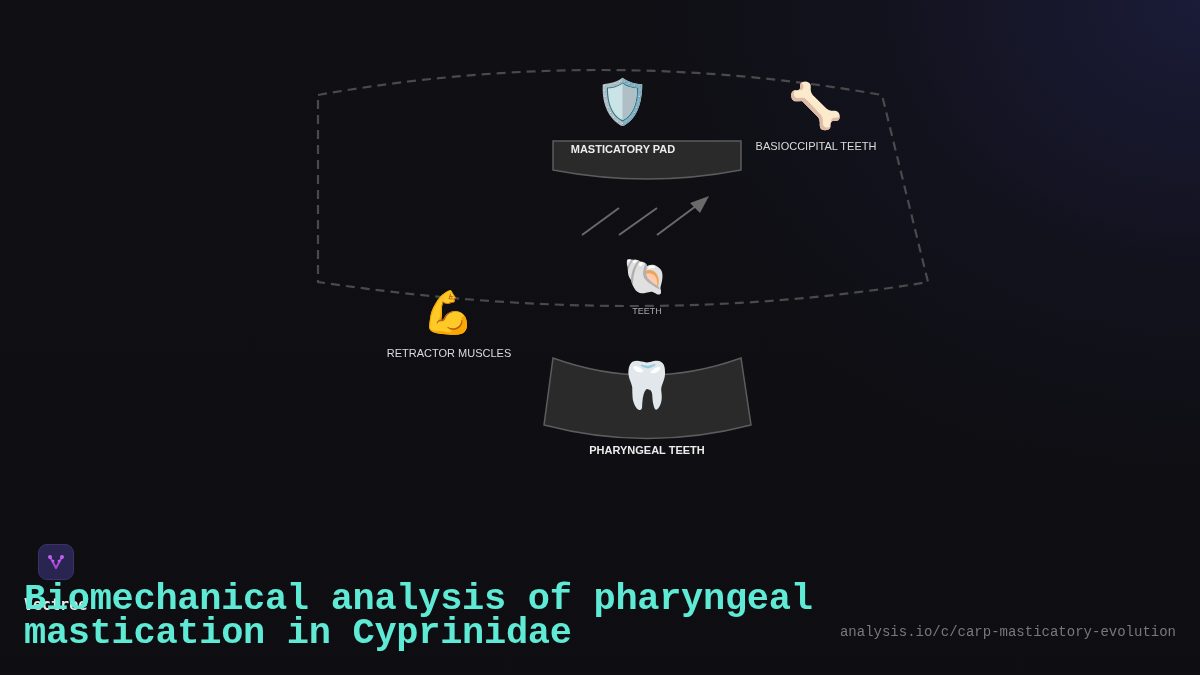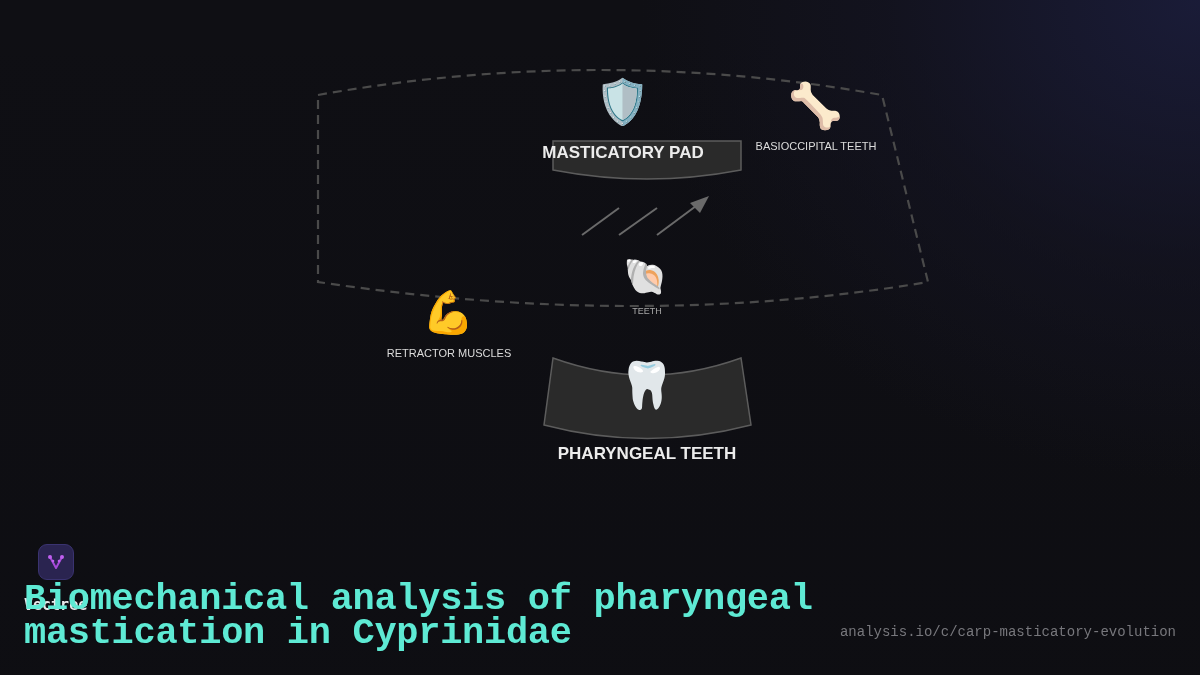--- a/index.html
+++ b/index.html
@@ -11,21 +11,21 @@
   .bg-glow {
     position:absolute; inset:0;
     background:
       radial-gradient(ellipse 700px 600px at 1200px 0px, rgba(28,30,62,0.85) 0%, rgba(22,22,40,0.5) 45%, rgba(15,15,20,0) 80%),
       linear-gradient(180deg, rgba(15,15,20,0) 0%, rgba(12,12,16,0.4) 100%);
   }
   svg.diagram { position:absolute; left:0; top:0; }
   .lbl { position:absolute; color:#e8e8ea; white-space:nowrap; transform:translateX(-50%); }
   .lbl-sm { font-size:11px; color:#dcdcdc; }
   .lbl-xs { font-size:9px; color:#a8a8a8; }
-  .lbl-strong { font-size:17px; font-weight:bold; color:#ececec; }
+  .lbl-strong { font-size:11px; font-weight:bold; color:#ececec; }
   .emoji { position:absolute; transform:translateX(-50%); font-size:40px; line-height:1; }
   .brand {
     position:absolute; left:24px; top:544px; display:flex; align-items:center; gap:16px;flex-direction:column;
   }
   .brand-logo {
     width:34px; height:34px; border-radius:9px; background:#2a2450;
     border:1px solid #3a3370; display:flex; align-items:center; justify-content:center;
   }
   .brand-name { font-family:"DejaVu Sans Mono", monospace; font-weight:bold; font-size:15px; color:#e8e8ea; }
   .title {

